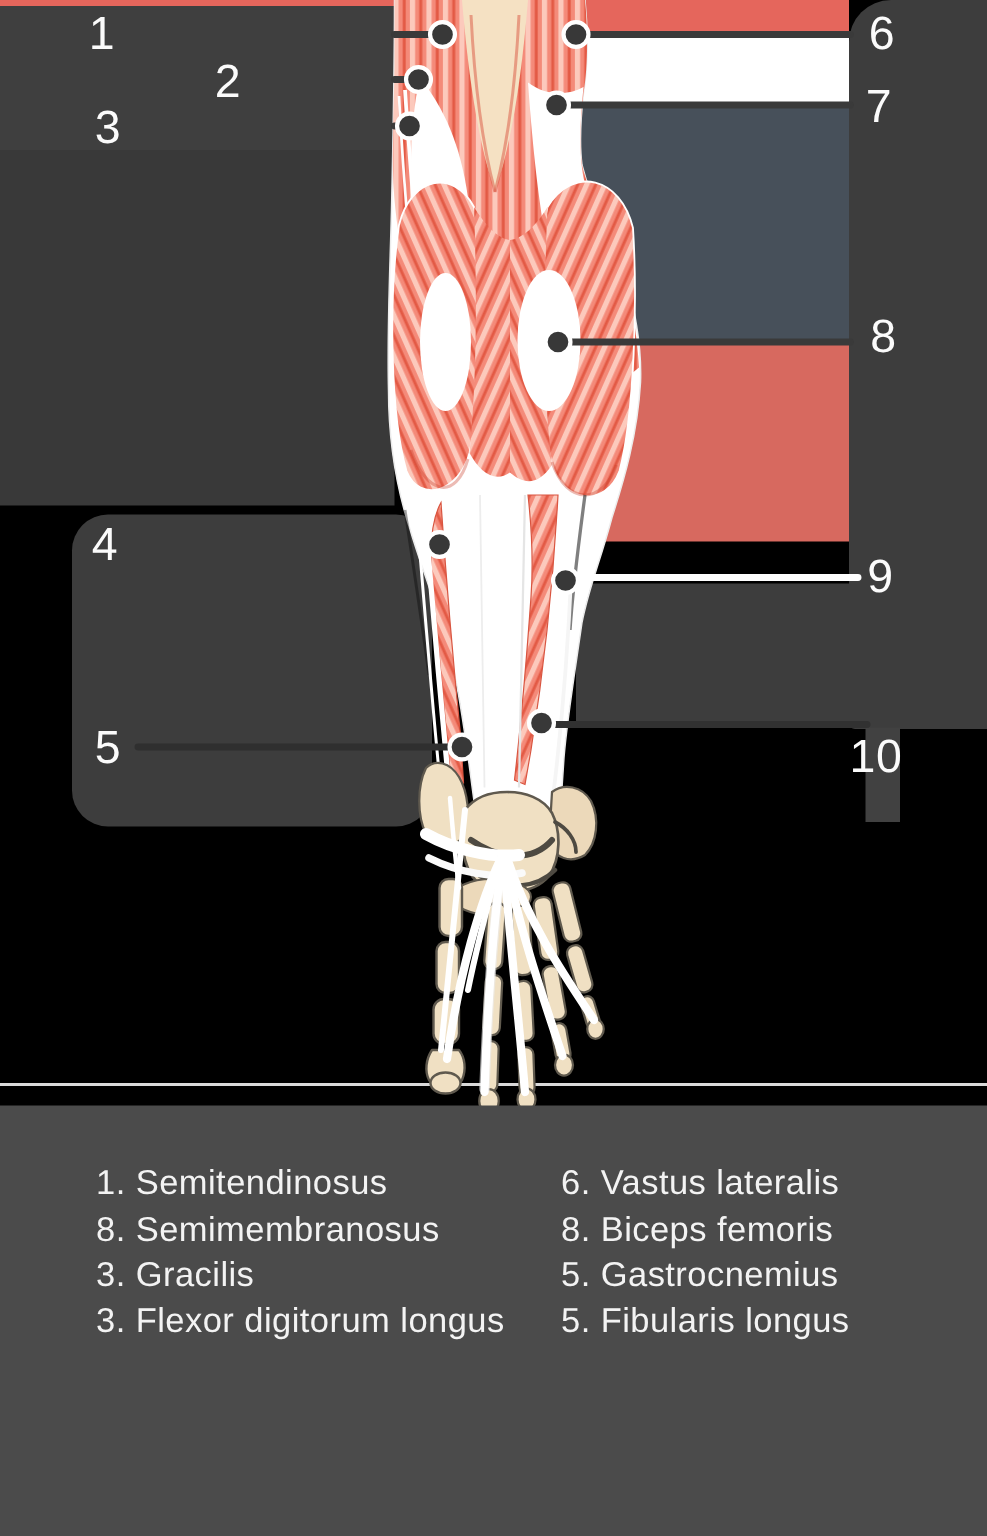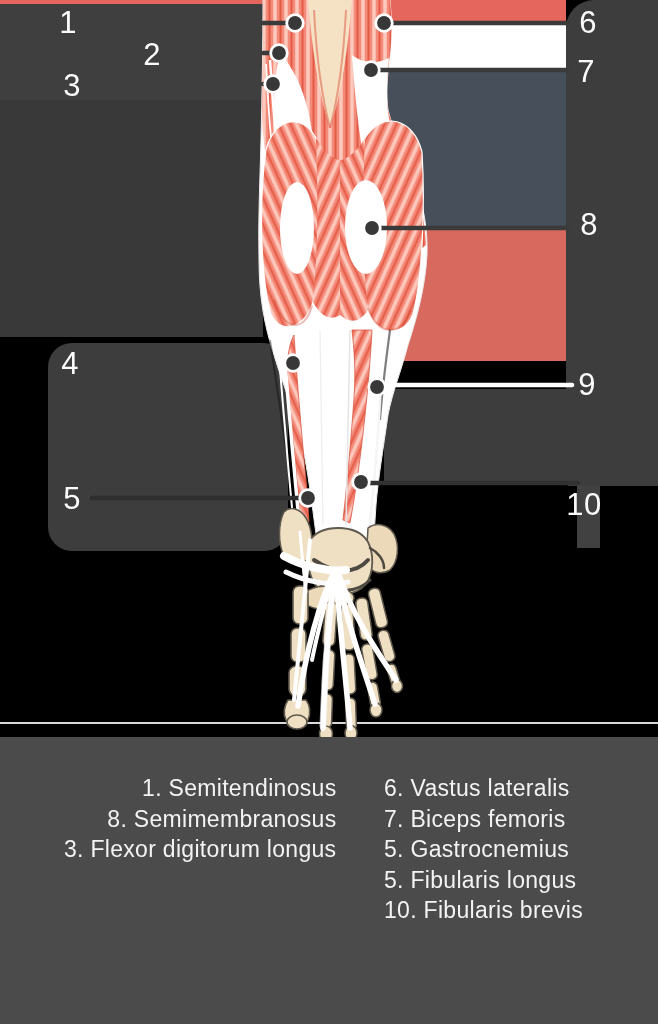--- a/index.html
+++ b/index.html
@@ -17,22 +17,22 @@
   .region-b{left:0;top:100px;width:263px;height:237px;background:#393939;}
   .right-box{left:566px;top:0;width:92px;height:486px;background:#3d3d3d;border-radius:28px 0 0 4px;}
   .tab-10{left:577px;top:485px;width:23px;height:63px;background:#414141;}
   .box-45{left:48px;top:343px;width:240px;height:208px;background:#3d3d3d;border-radius:24px;}
   .ground-line{left:0;top:722px;width:658px;height:2px;background:#d9d9d9;}
   .panel{left:0;top:737px;width:658px;height:287px;background:#4b4b4b;}
   .num{position:absolute;transform:translate(-50%,-50%);font-size:31px;font-weight:300;
        color:#fbfbfb;letter-spacing:.5px;line-height:1;}
   .ans-col{position:absolute;top:773px;}
   .ans-col .ans{height:30.6px;line-height:30.6px;font-size:23px;color:#f3f3f3;letter-spacing:.3px;white-space:nowrap;}
-  .col-left{left:64px;text-align:right;}
-  .col-right{left:374px;margin-left:10px;}
+  .col-left{left:64px;}
+  .col-right{left:374px;}
   svg{display:block;}
   .leg-svg{position:absolute;left:250px;top:0;}
   .overlay-svg{position:absolute;left:0;top:0;}
 </style>
 </head>
 <body>
 
 <div class="stage">
 
   <div class="abs band-red"></div>
@@ -201,23 +201,23 @@
   <div class="num" style="left:588px;top:22px">6</div>
   <div class="num" style="left:586px;top:71px">7</div>
   <div class="num" style="left:589px;top:224px">8</div>
   <div class="num" style="left:587px;top:384px">9</div>
   <div class="num" style="left:584px;top:504px">10</div>
 
   <div class="abs panel"></div>
   <div class="ans-col col-left">
     <div class="ans">1. Semitendinosus</div>
     <div class="ans">8. Semimembranosus</div>
+    <div class="ans">3. Gracilis</div>
     <div class="ans">3. Flexor digitorum longus</div>
   </div>
   <div class="ans-col col-right">
     <div class="ans">6. Vastus lateralis</div>
-    <div class="ans">7. Biceps femoris</div>
+    <div class="ans">8. Biceps femoris</div>
     <div class="ans">5. Gastrocnemius</div>
     <div class="ans">5. Fibularis longus</div>
-    <div class="ans">10. Fibularis brevis</div>
   </div>
 
 </div>
 
 </body></html>

